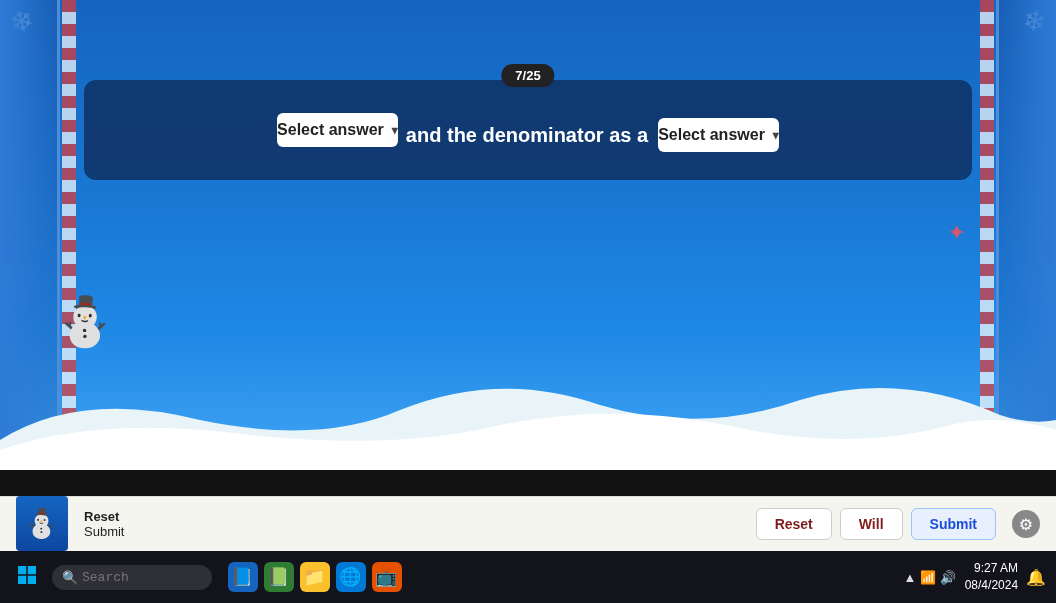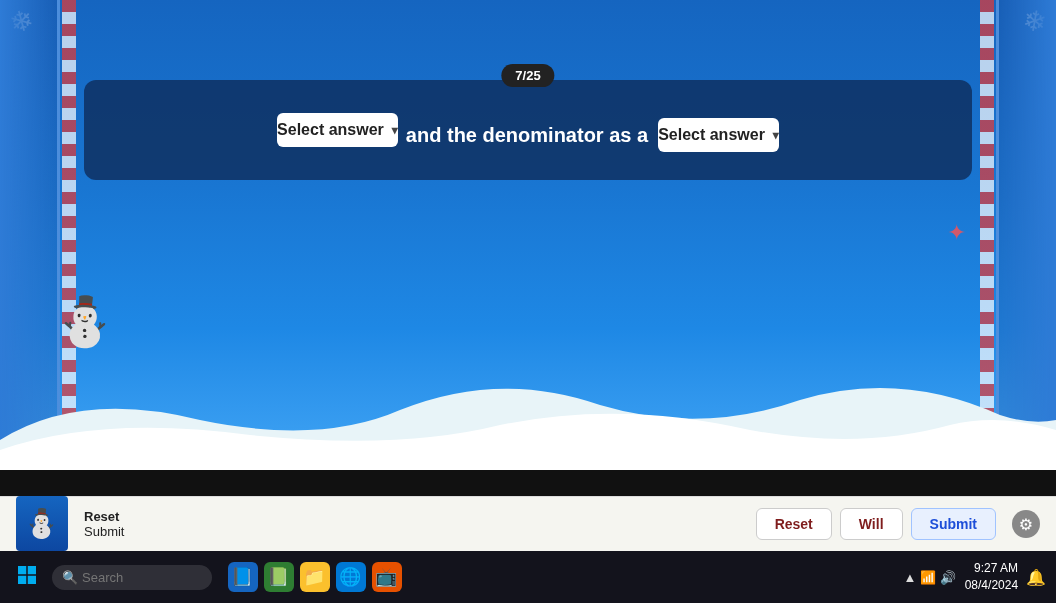--- a/index.html
+++ b/index.html
@@ -257,20 +257,21 @@
 
     .taskbar-search {
       background: rgba(255,255,255,0.12);
       border: none;
       border-radius: 20px;
       color: #d946ef;
       padding: 5px 16px;
       font-size: 13px;
       width: 160px;
       outline: none;
+      font-family: Liberation Mono, monospace;
     }
 
     .taskbar-icons {
       display: flex;
       gap: 6px;
       margin-left: 16px;
     }
 
     .taskbar-icon {
       width: 30px;

